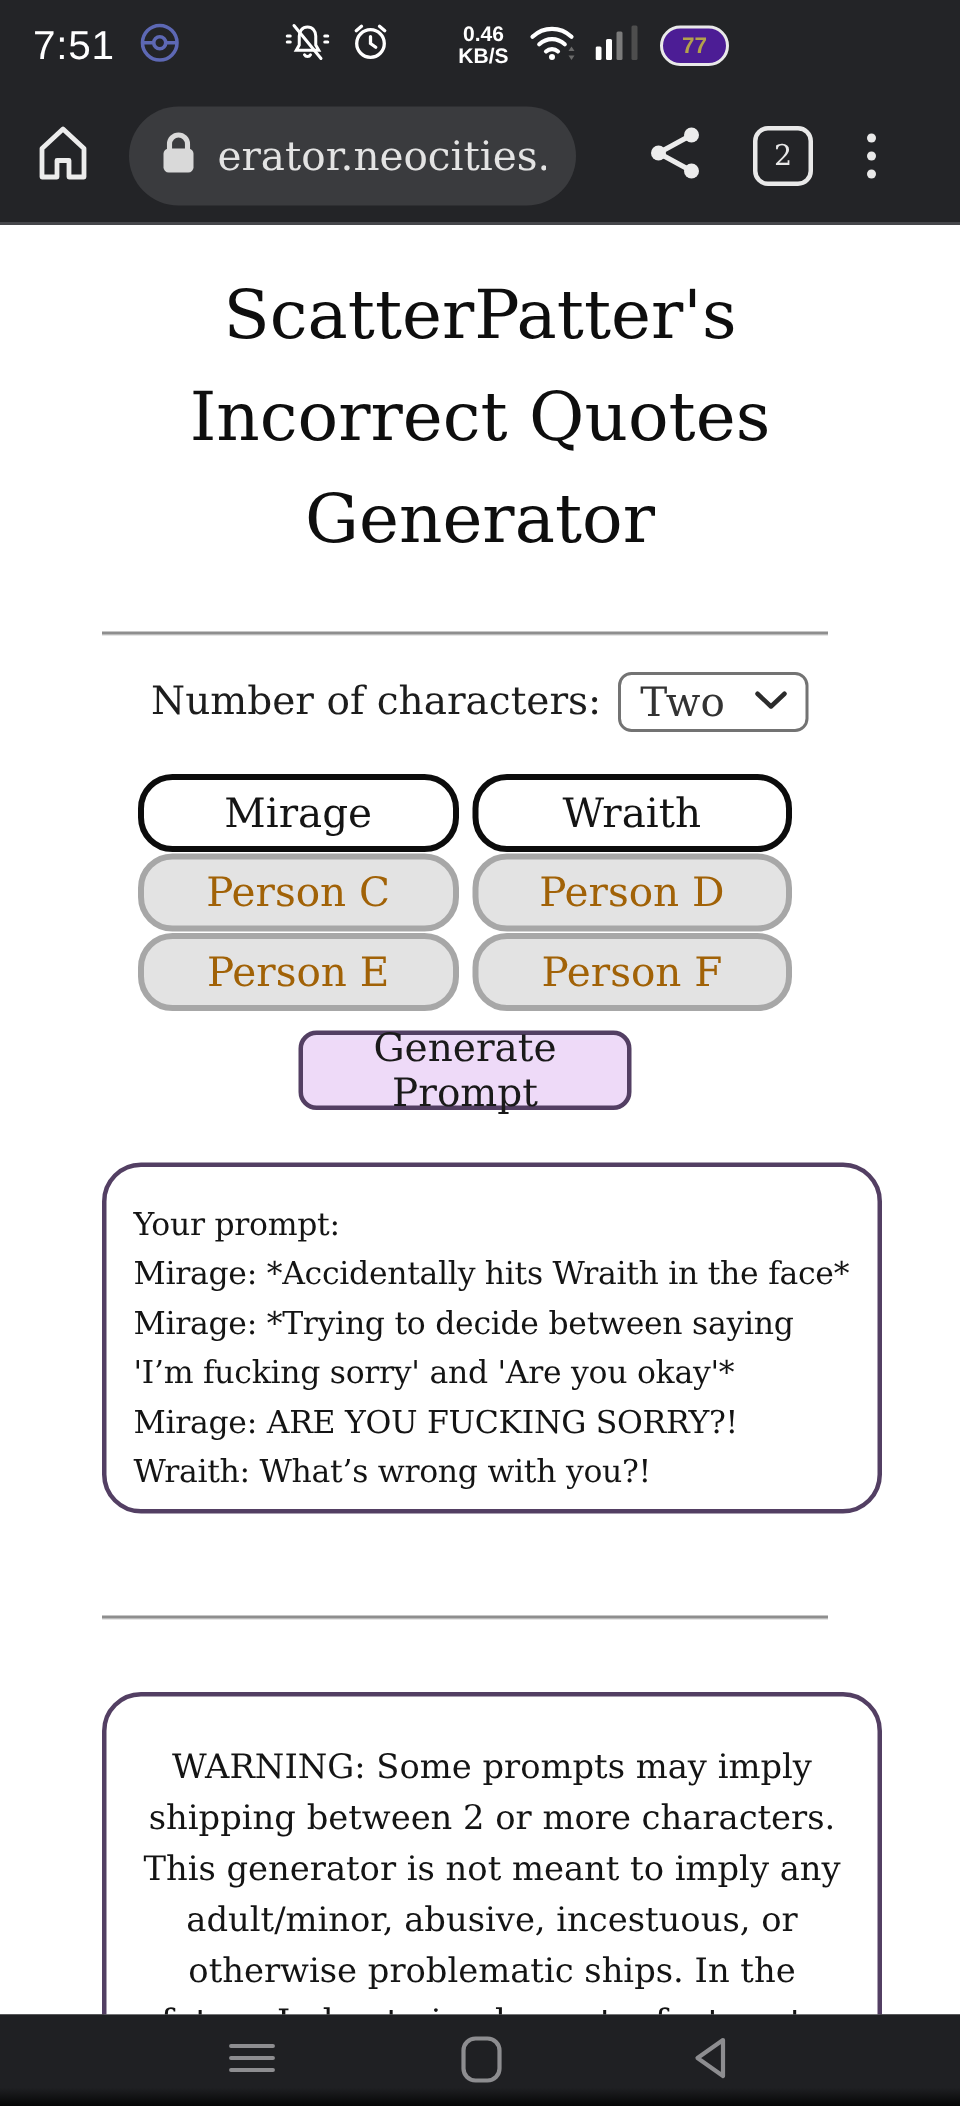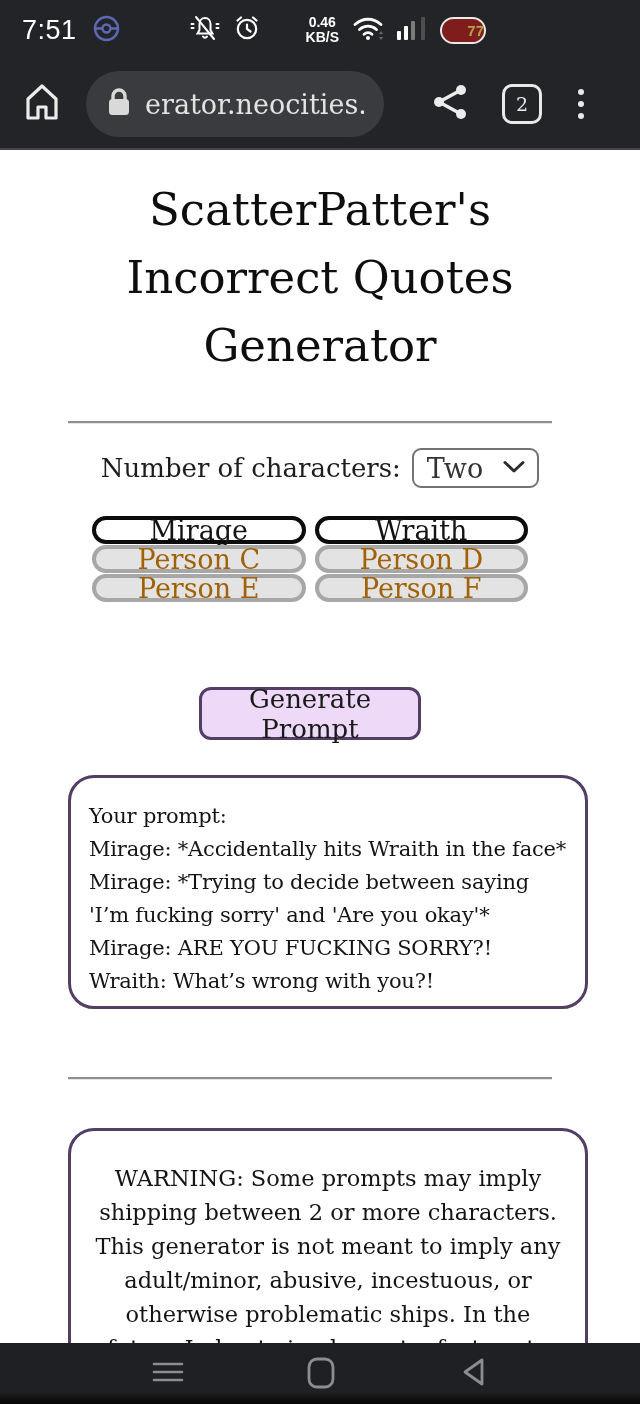--- a/index.html
+++ b/index.html
@@ -8,21 +8,21 @@
 
   
   .statusbar{position:absolute;top:0;left:0;width:508px;height:60px;display:flex;
              align-items:center;justify-content:space-between;padding:0 22px;box-sizing:border-box;}
   .sb-left{display:flex;align-items:center;gap:16px;}
   .sb-time{color:#fff;font-family:"Liberation Sans",sans-serif;font-size:27px;font-weight:500;letter-spacing:.5px;}
   .sb-right{display:flex;align-items:center;gap:13px;}
   .speed{display:flex;flex-direction:column;align-items:center;color:#fff;
          font-family:"Liberation Sans",sans-serif;font-size:14px;font-weight:700;line-height:15px;margin-left:32px;}
   .battery{width:46px;height:27px;border:2.5px solid #e9e9e9;border-radius:14px;display:flex;
-           align-items:center;justify-content:flex-end;box-sizing:border-box;background:#7f1d1d;}
+           align-items:center;justify-content:center;box-sizing:border-box;background:#4c1d95;}
   .battery span{color:#b3a24c;font-family:"Liberation Sans",sans-serif;font-size:15px;font-weight:700;}
 
   
   .chrome{position:absolute;top:60px;left:0;width:640px;height:90px;display:flex;align-items:center;
           box-sizing:border-box;border-bottom:2px solid #45464a;}
   .home-btn{margin-left:22px;flex:0 0 auto;}
   .urlpill{margin-left:24px;width:298px;height:66px;border-radius:33px;background:#3a3b3e;
            display:flex;align-items:center;padding:0 20px;box-sizing:border-box;gap:13px;}
   .urltext{color:#e3e3e3;font-size:27px;white-space:nowrap;overflow:hidden;}
   .share-btn{margin-left:48px;}
@@ -42,21 +42,21 @@
 
   .controls{position:absolute;top:298px;left:0;width:640px;display:flex;align-items:center;
             justify-content:center;gap:11px;}
   .controls label{font-size:26px;color:#1d1d1d;}
   .selectbox{height:40px;border:2px solid #737373;border-radius:9px;background:#fff;display:flex;
              align-items:center;gap:20px;padding:0 12px 0 13px;box-sizing:border-box;}
   .selectbox .selval{font-size:27px;color:#333;}
 
   .chargrid{position:absolute;top:366px;left:92px;width:436px;display:grid;
             grid-template-columns:1fr 1fr;column-gap:9px;row-gap:1px;}
-  .char-btn{height:28px;border-radius:23px;display:flex;align-items:center;justify-content:center;
+  .char-btn{height:52px;border-radius:23px;display:flex;align-items:center;justify-content:center;
             font-size:27px;box-sizing:border-box;font-family:"DejaVu Serif",serif;}
   .char-btn.on{background:#fff;border:4px solid #0c0c0c;color:#141414;}
   .char-btn.off{background:#e3e3e3;border:4px solid #a7a7a7;color:#a16207;}
 
   .generate{position:absolute;top:537px;left:199px;width:222px;height:53px;background:#eedaf8;
             border:3px solid #533f63;border-radius:12px;font-size:26px;color:#1a1a1a;
             font-family:"DejaVu Serif",serif;display:flex;align-items:center;justify-content:center;
             box-sizing:border-box;cursor:pointer;}
 
   .promptbox{position:absolute;top:625px;left:68px;width:520px;box-sizing:border-box;

